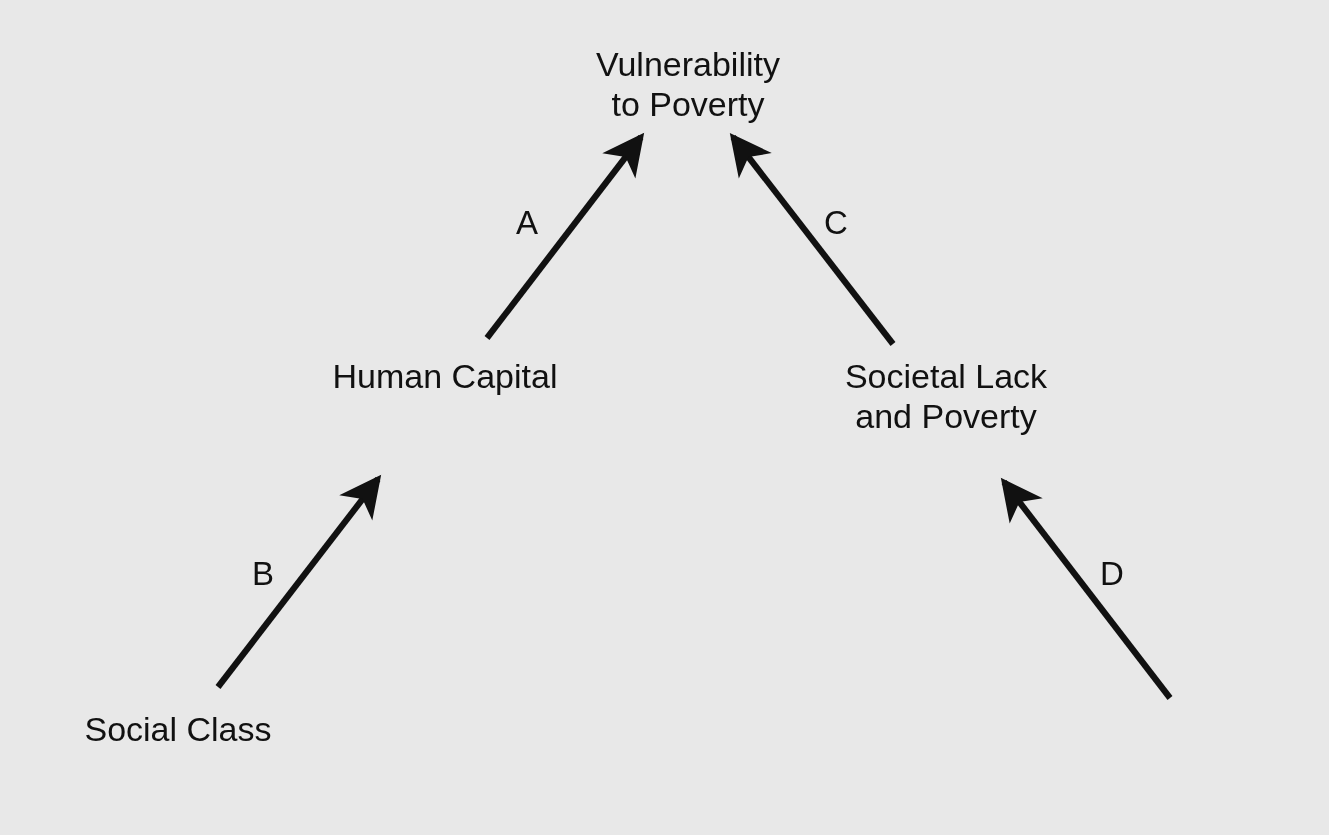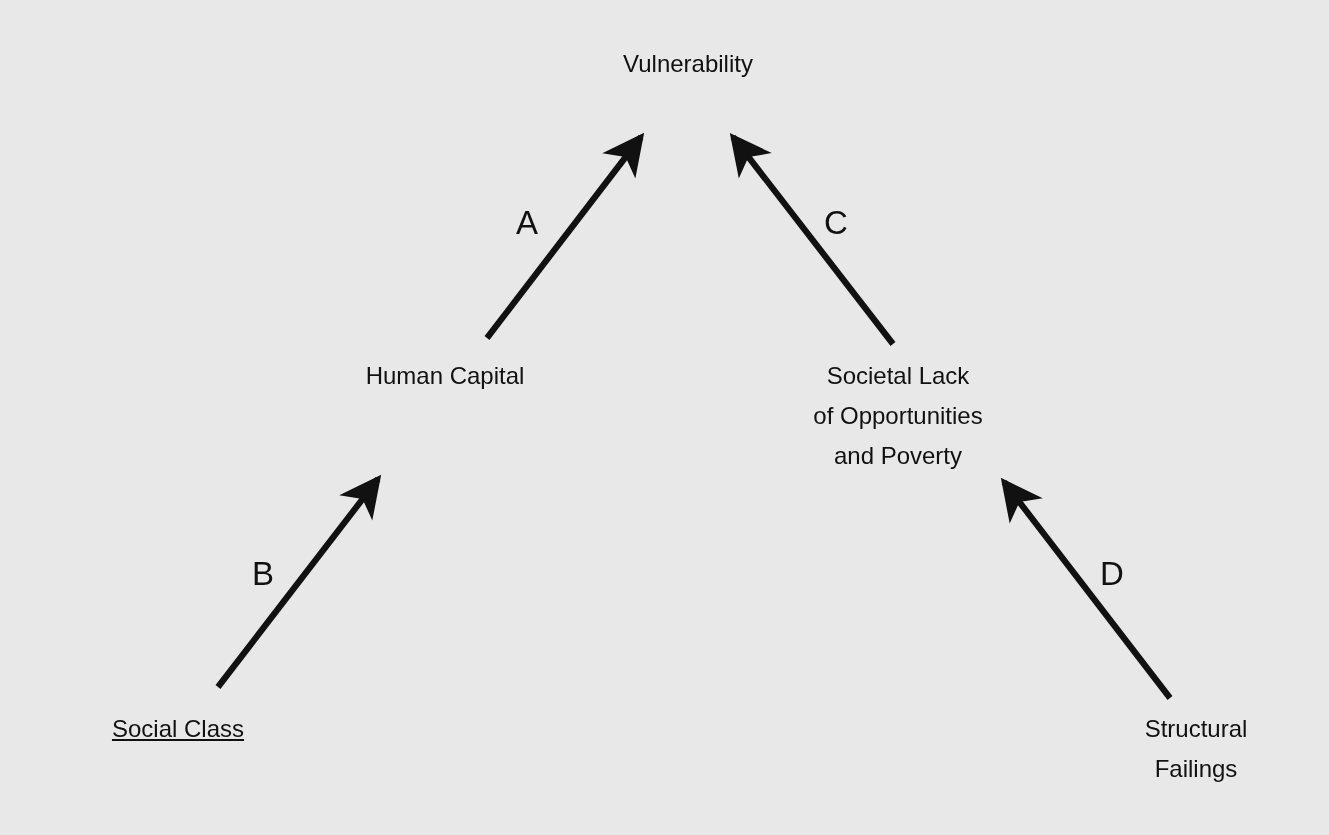--- a/index.html
+++ b/index.html
@@ -24,21 +24,21 @@
   .svg-layer {
     position: absolute;
     left: 0;
     top: 0;
     width: 1329px;
     height: 835px;
   }
   .node-label {
     position: absolute;
     color: #111111;
-    font-size: 24px;
+    font-size: 34px;
     line-height: 40px;
     text-align: center;
     white-space: nowrap;
     letter-spacing: 0px;
   }
   .node-label .line {
     display: block;
   }
   .edge-label {
     position: absolute;
@@ -54,29 +54,28 @@
     left: 688px;
     top: 44px;
     transform: translateX(-50%);
   }
   #node-human-capital {
     left: 445px;
     top: 356px;
     transform: translateX(-50%);
   }
   #node-societal-lack {
-    left: 898px;
+    left: 946px;
     top: 356px;
     transform: translateX(-50%);
   }
   #node-social-class {
     left: 178px;
     top: 709px;
     transform: translateX(-50%);
-    text-decoration: underline;
   }
   #node-structural-failings {
     left: 1196px;
     top: 709px;
     transform: translateX(-50%);
   }
 
   
   #edge-label-a { left: 527px; top: 206px; transform: translateX(-50%); }
   #edge-label-b { left: 263px; top: 557px; transform: translateX(-50%); }
@@ -99,40 +98,36 @@
 
     <line x1="218" y1="687" x2="378" y2="479" stroke="#111111" stroke-width="6.2" stroke-linecap="butt" marker-end="url(#barb-arrowhead)"></line>
 
     <line x1="893" y1="344" x2="733" y2="137" stroke="#111111" stroke-width="6.2" stroke-linecap="butt" marker-end="url(#barb-arrowhead)"></line>
 
     <line x1="1170" y1="698" x2="1004" y2="482" stroke="#111111" stroke-width="6.2" stroke-linecap="butt" marker-end="url(#barb-arrowhead)"></line>
   </svg>
 
   <div class="node-label" id="node-vulnerability">
     <span class="line">Vulnerability</span>
+    <span class="line">to Poverty</span>
   </div>
 
   <div class="node-label" id="node-human-capital">
     <span class="line">Human Capital</span>
   </div>
 
   <div class="node-label" id="node-societal-lack">
     <span class="line">Societal Lack</span>
-    <span class="line">of Opportunities</span>
     <span class="line">and Poverty</span>
   </div>
 
   <div class="node-label" id="node-social-class">
     <span class="line">Social Class</span>
   </div>
 
-  <div class="node-label" id="node-structural-failings">
-    <span class="line">Structural</span>
-    <span class="line">Failings</span>
-  </div>
 
   <div class="edge-label" id="edge-label-a">A</div>
 
   <div class="edge-label" id="edge-label-b">B</div>
 
   <div class="edge-label" id="edge-label-c">C</div>
 
   <div class="edge-label" id="edge-label-d">D</div>
 
 </div>

